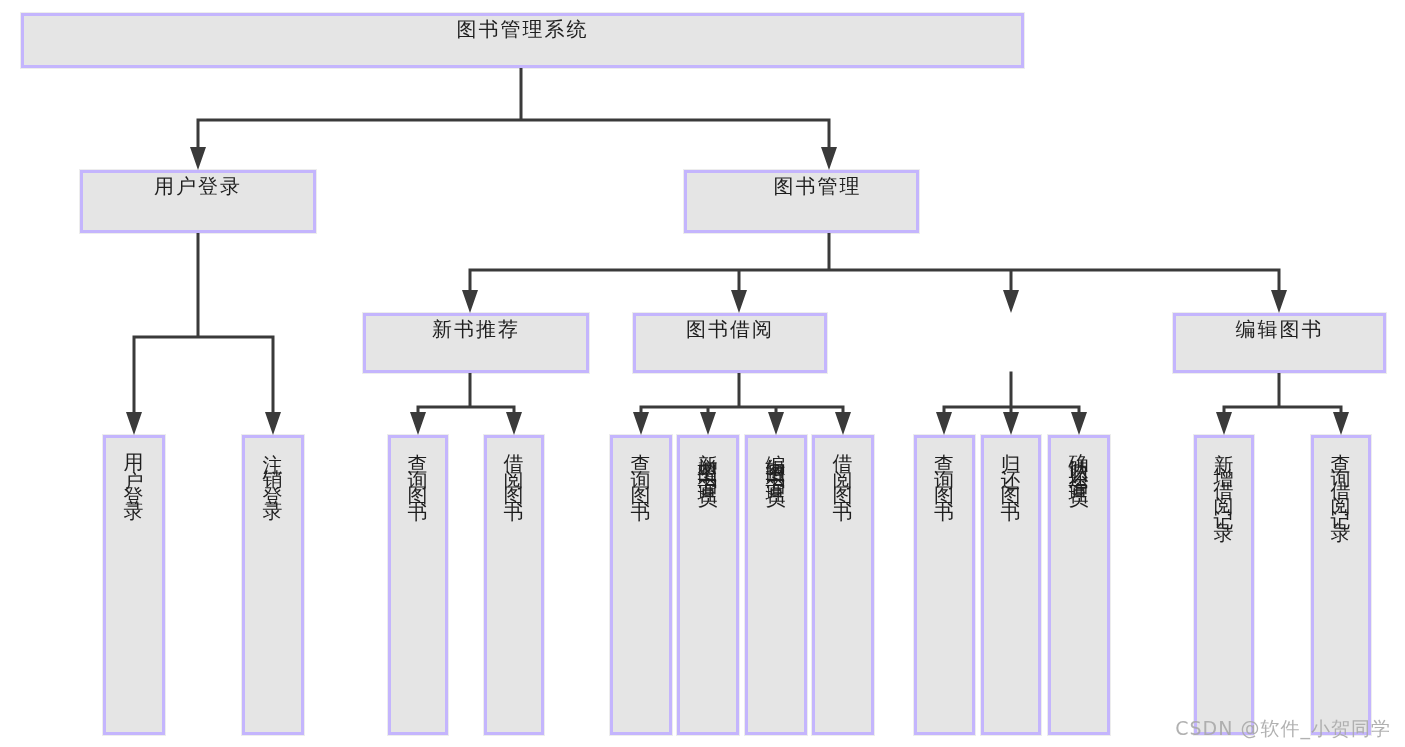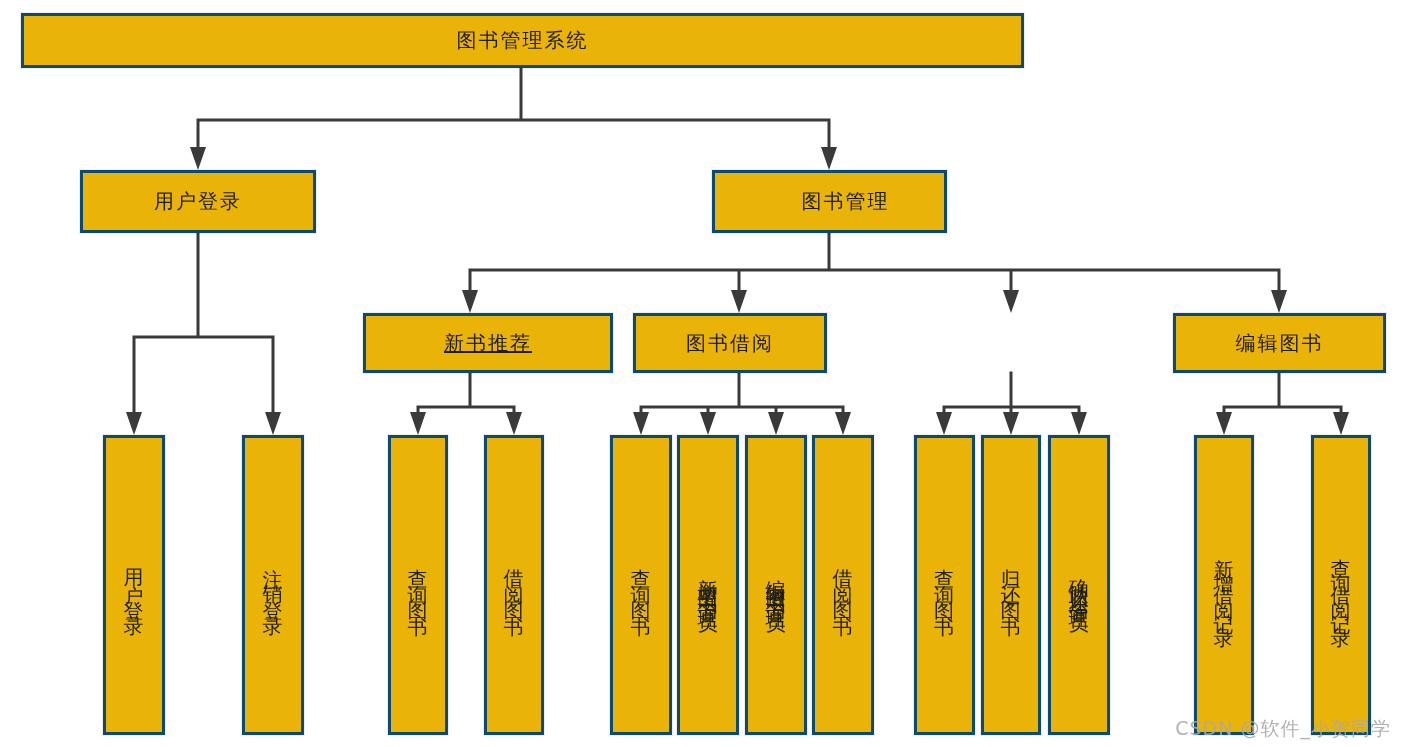--- a/index.html
+++ b/index.html
@@ -11,24 +11,23 @@
   #stage {
     position: relative;
     width: 1405px;
     height: 747px;
     background: #ffffff;
     overflow: hidden;
   }
   .node {
     position: absolute;
     box-sizing: border-box;
-    border: 3px solid #0c4a6e;
-    background: #eab308;
+    border: 3px solid #c4b5fd;
+    background: #e5e5e5;
     display: flex;
-    align-items: center;
     justify-content: center;
     color: #1e1e1e;
     box-shadow: 0 0 0 1px rgba(0,0,0,0.07);
   }
   .hnode span {
     font-size: 20px;
     letter-spacing: 2px;
     white-space: nowrap;
   }
   .leaf {
@@ -86,25 +85,25 @@
              M1216 412 L1232 412 L1224 435 Z  M1333 412 L1349 412 L1341 435 Z"></path>
   </svg>
 
   <div class="node hnode" style="left:21px; top:13px; width:1003px; height:55px;">
     <span>图书管理系统</span>
   </div>
 
   <div class="node hnode" style="left:80px; top:170px; width:236px; height:63px;">
     <span>用户登录</span>
   </div>
-  <div class="node hnode" style="left:712px; top:170px; width:235px; height:63px;padding-left:32px;">
+  <div class="node hnode" style="left:684px; top:170px; width:235px; height:63px;padding-left:32px;">
     <span>图书管理</span>
   </div>
 
-  <div class="node hnode" style="left:363px; top:313px; width:250px; height:60px;text-decoration:underline;">
+  <div class="node hnode" style="left:363px; top:313px; width:226px; height:60px;">
     <span>新书推荐</span>
   </div>
   <div class="node hnode" style="left:633px; top:313px; width:194px; height:60px;">
     <span>图书借阅</span>
   </div>
   <div class="node hnode" style="left:1173px; top:313px; width:213px; height:60px;">
     <span>编辑图书</span>
   </div>
 
   <div class="node leaf vt4" style="left:103px; width:62px;">

